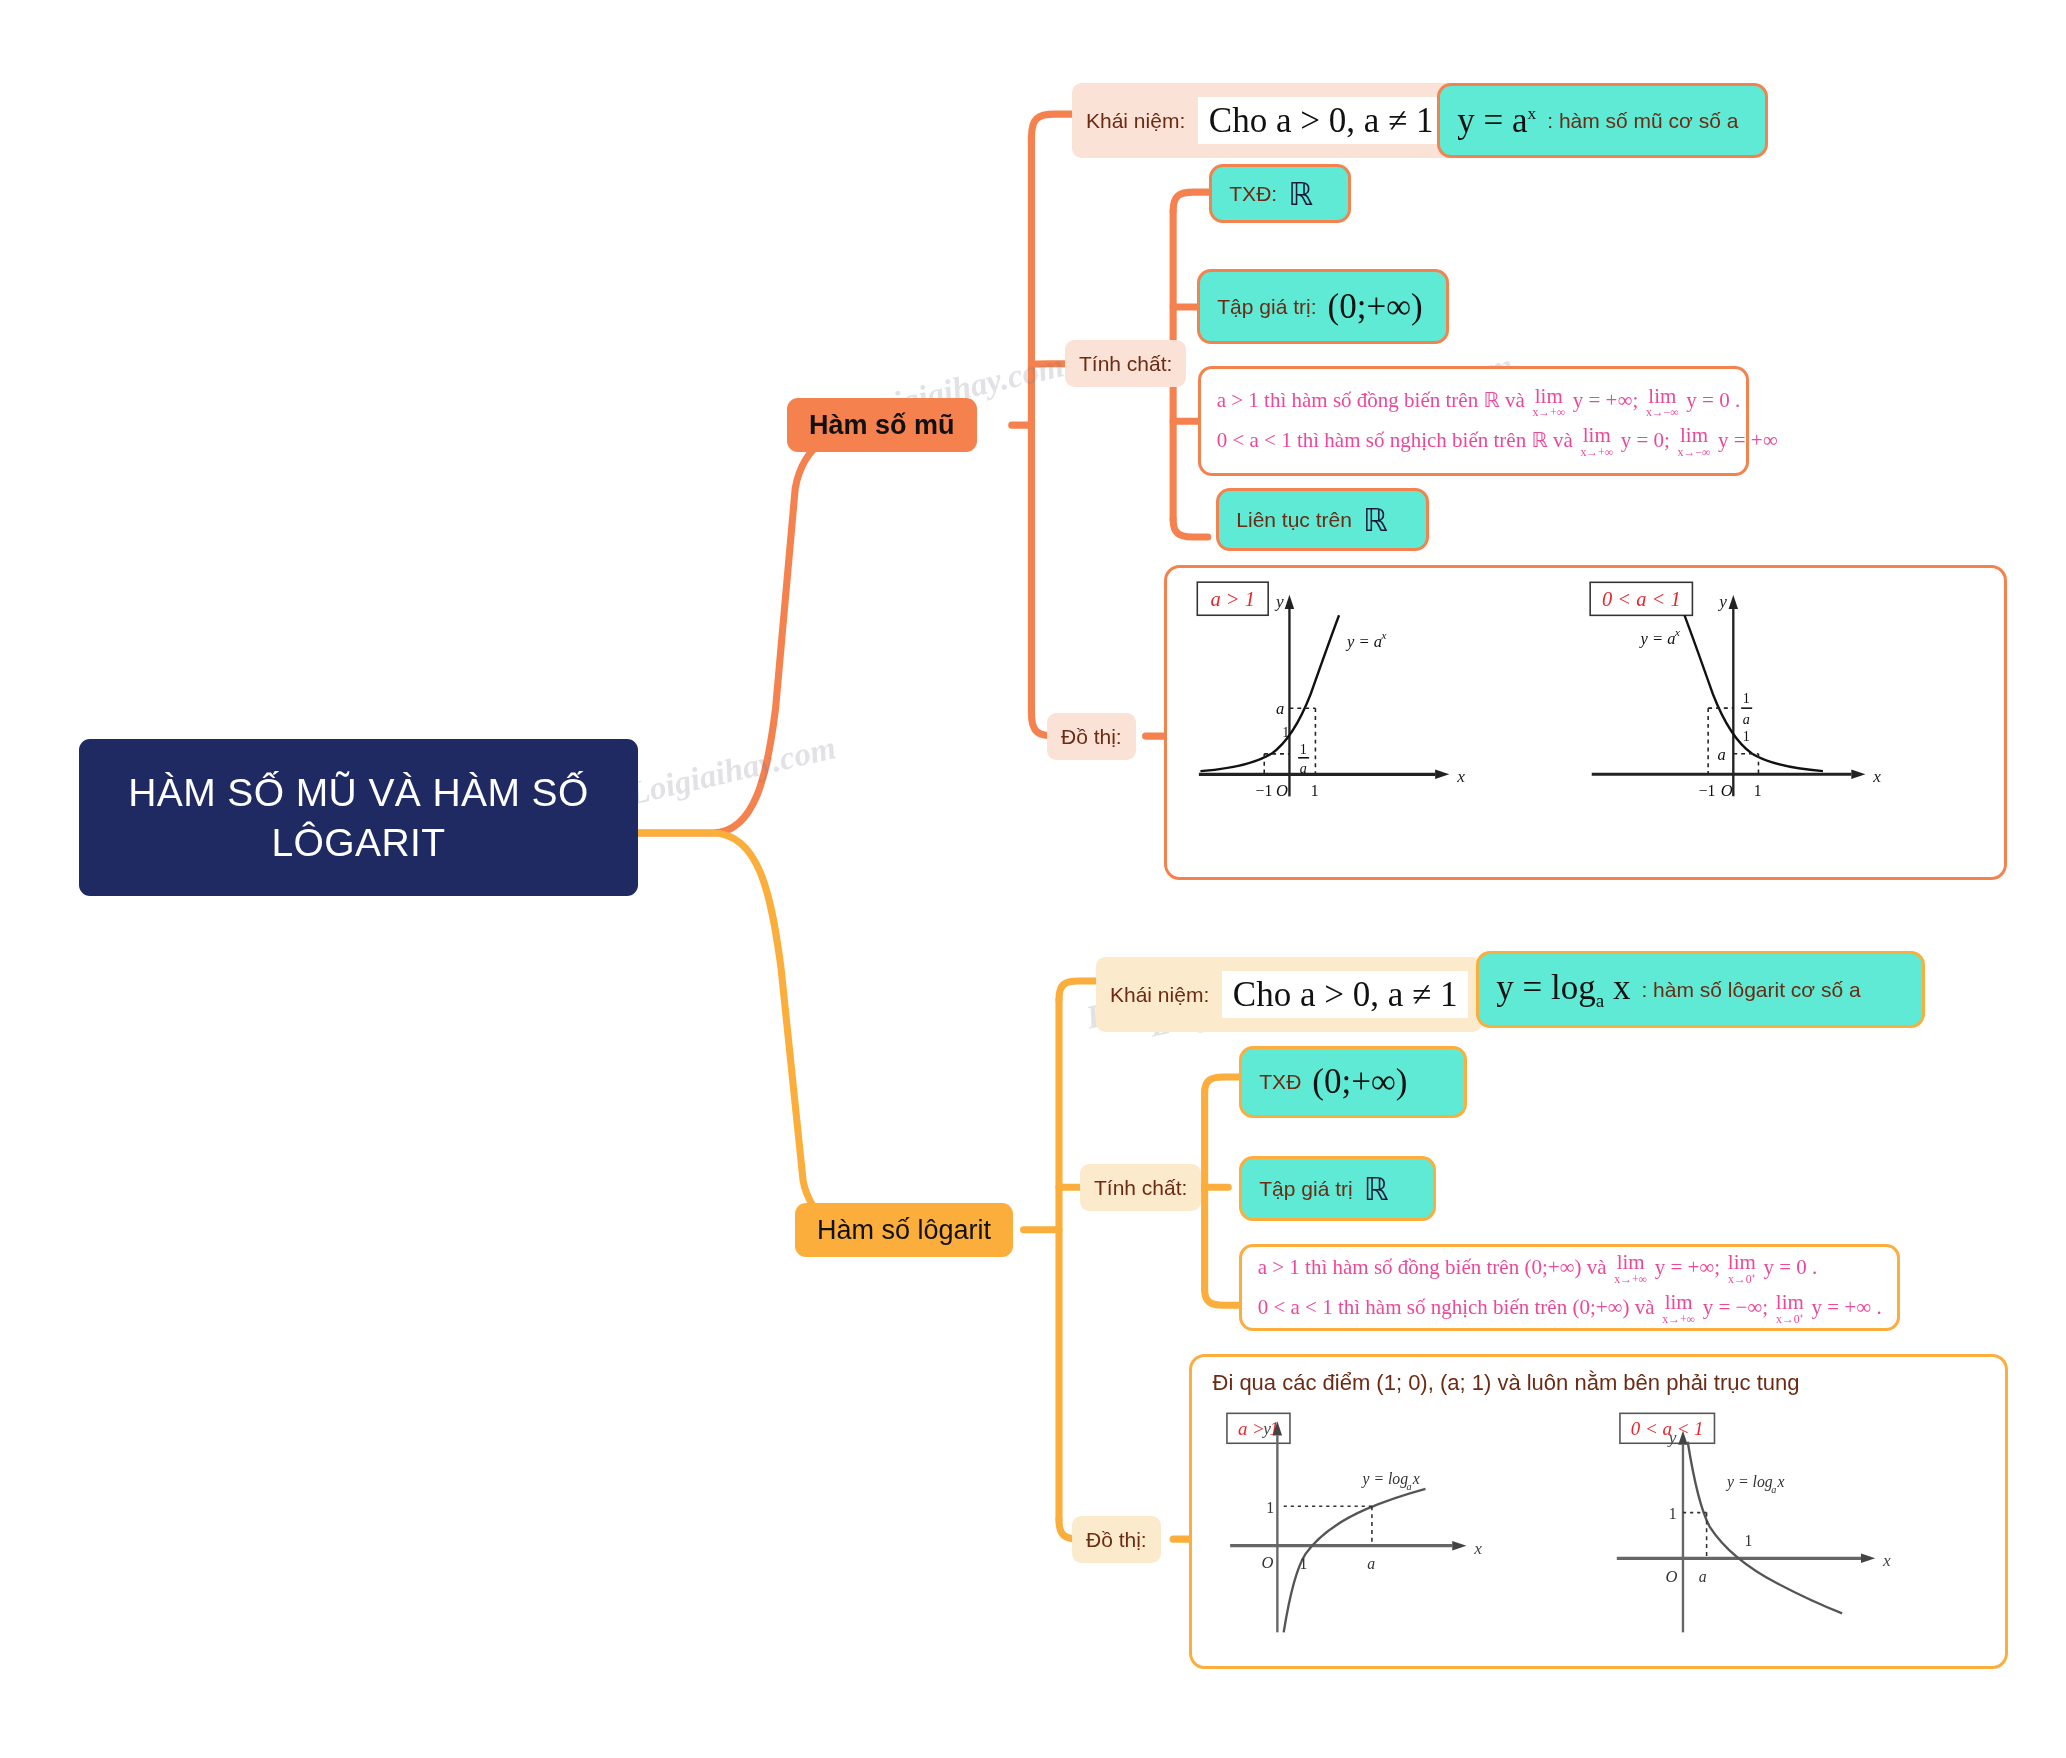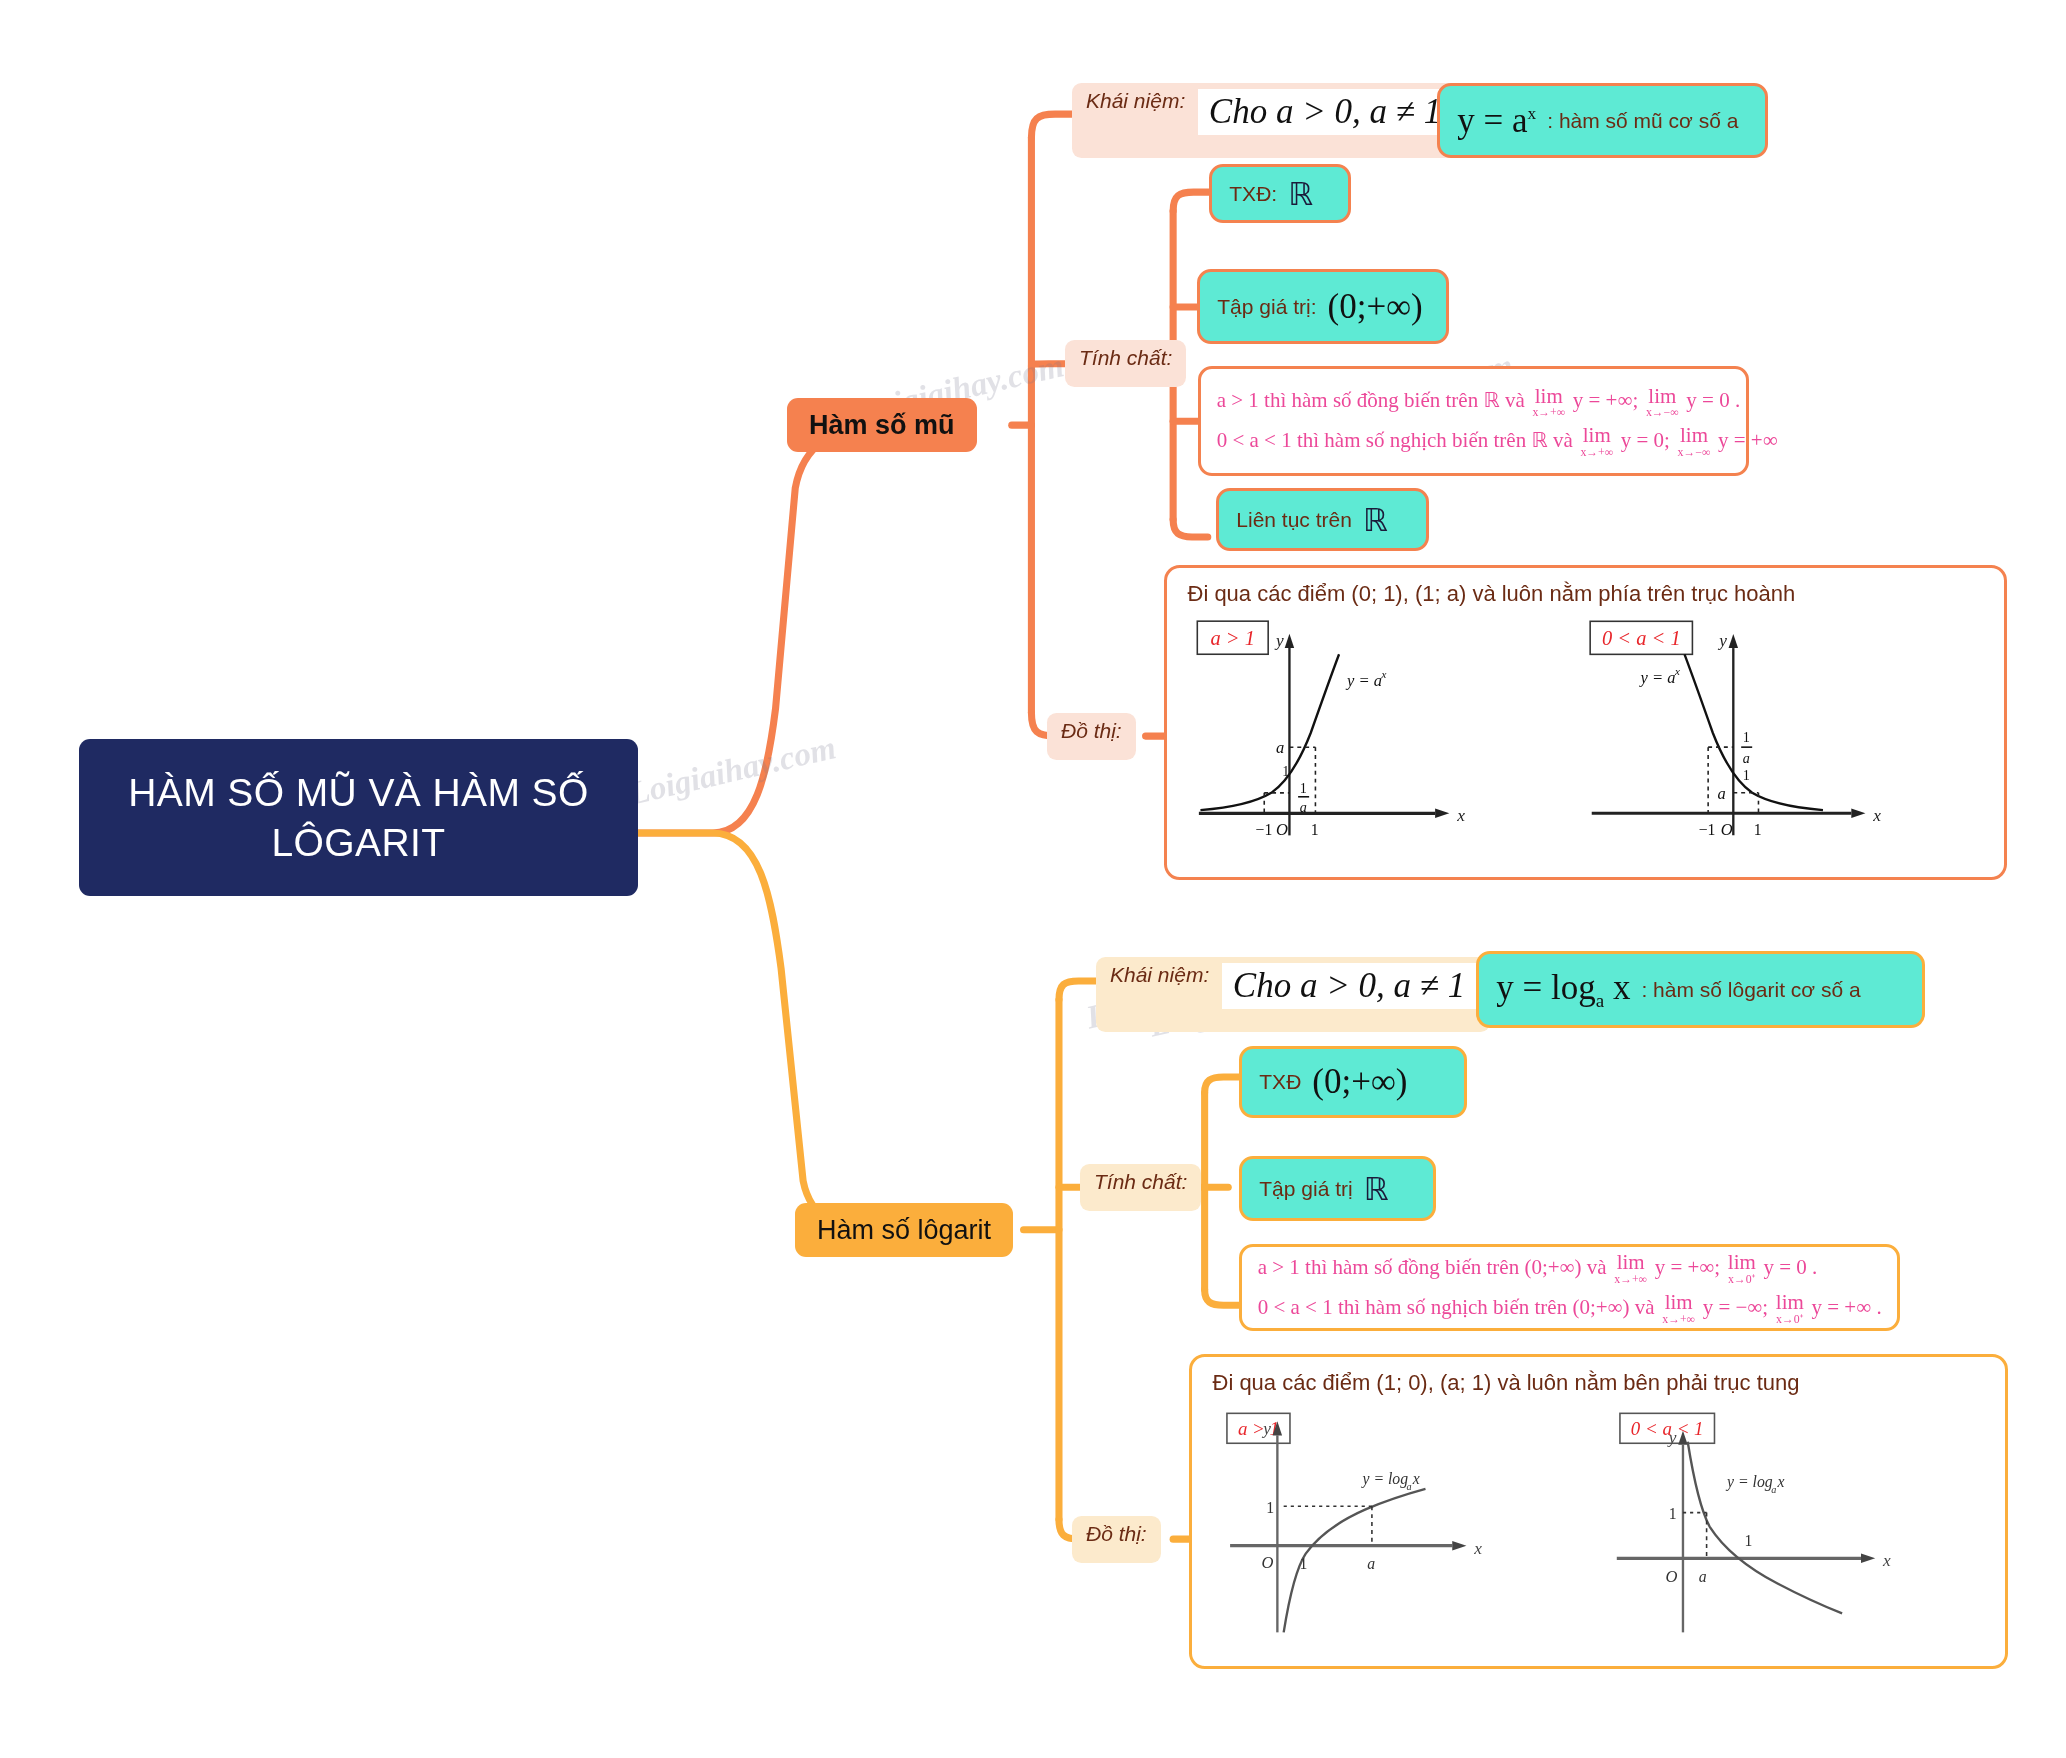--- a/index.html
+++ b/index.html
@@ -21,22 +21,22 @@
   
   .branch{
     border-radius:11px;display:flex;align-items:center;justify-content:center;
     color:#111;font-size:27px;white-space:nowrap;padding:0 22px;
   }
   .branch.exp{left:787px;top:398px;height:54px;background:#F5814F;font-weight:bold;}
   .branch.log{left:795px;top:1203px;height:54px;background:#FBAE3C;}
 
   
   .pill{
-    border-radius:9.4px;display:flex;align-items:flex-start;
-    font-size:21px;white-space:nowrap;padding:6px 14px;color:#6B2B14;font-style:italic;
+    border-radius:9.4px;display:flex;align-items:center;
+    font-size:21px;white-space:nowrap;padding:6px 14px;color:#6B2B14;
   }
   .pill.peach{background:#FBE2D7;}
   .pill.cream{background:#FCEACC;}
 
   
   .box{
     border-radius:14px;background:#5eead4;box-sizing:border-box;
     display:flex;align-items:center;
   }
   .box.o-exp{border:3.9px solid #F4824F;}
@@ -211,21 +211,20 @@
       <span class="lbl">Liên tục trên</span>
       <span class="blackboard">ℝ</span>
     </div>
   </div>
 
   <div class="node pill peach" style="left:1047px;top:713px;height:47px;">
     <span>Đồ thị:</span>
   </div>
 
   <div class="node gpanel o-exp box" style="left:1164px;top:565px;width:843px;height:315px;border:3.9px solid #F4824F;display:block;">
-    <div class="cap">Đi qua các điểm (0; 1), (1; a) và luôn nằm phía trên trục hoành</div>
     <div class="gwrap">
 
       <svg class="gsvg" style="left:15.7px;top:0;" width="394" height="252" viewBox="0 0 500 320">
         <rect x="18" y="18" width="90" height="42" fill="#fff" stroke="#333" stroke-width="2"></rect>
         <text x="63" y="48" font-family="Liberation Serif, serif" font-size="26" font-style="italic" fill="#E8262B" text-anchor="middle">a &gt; 1</text>
 
         <line x1="20" y1="262" x2="320" y2="262" stroke="#222" stroke-width="4"></line>
         <polygon points="320,256 338,262 320,268" fill="#222"></polygon>
         <line x1="135" y1="290" x2="135" y2="52" stroke="#222" stroke-width="3"></line>
         <polygon points="129,52 135,34 141,52" fill="#222"></polygon>

